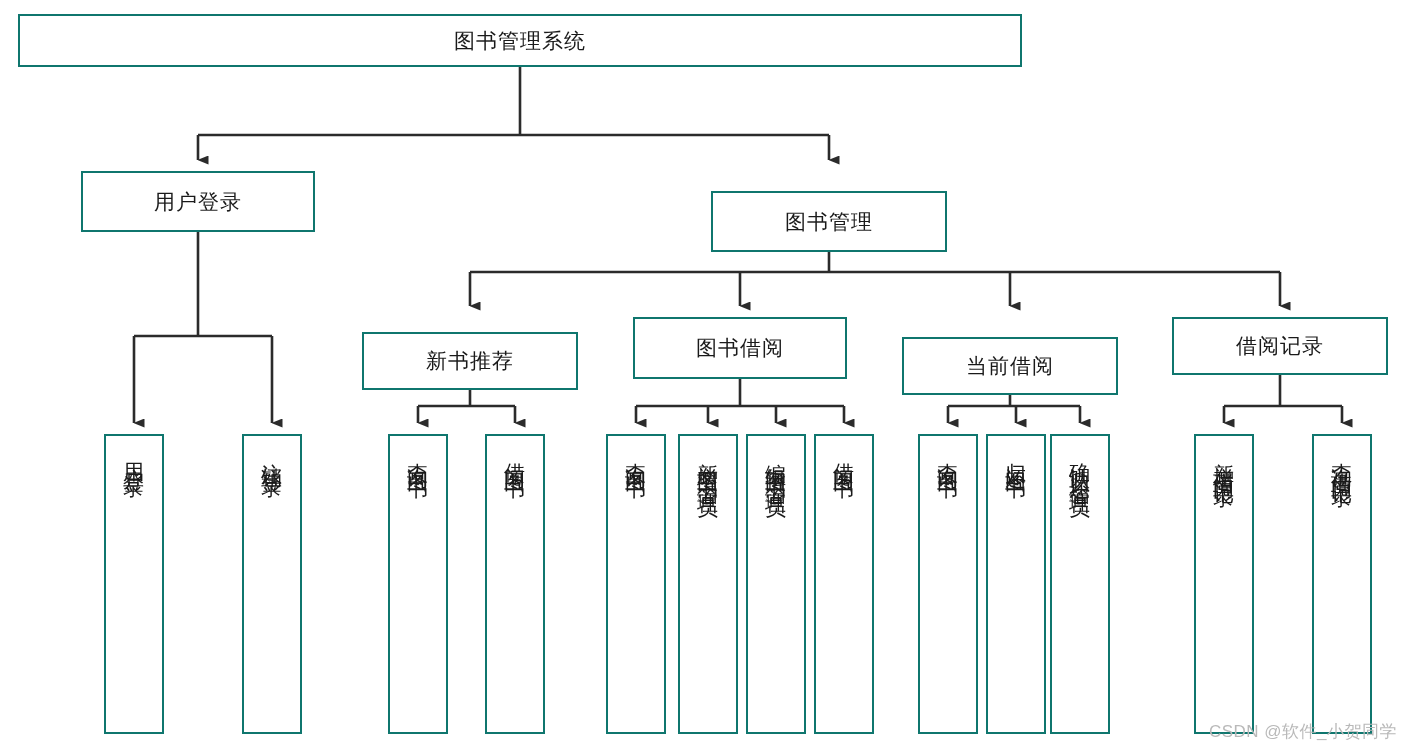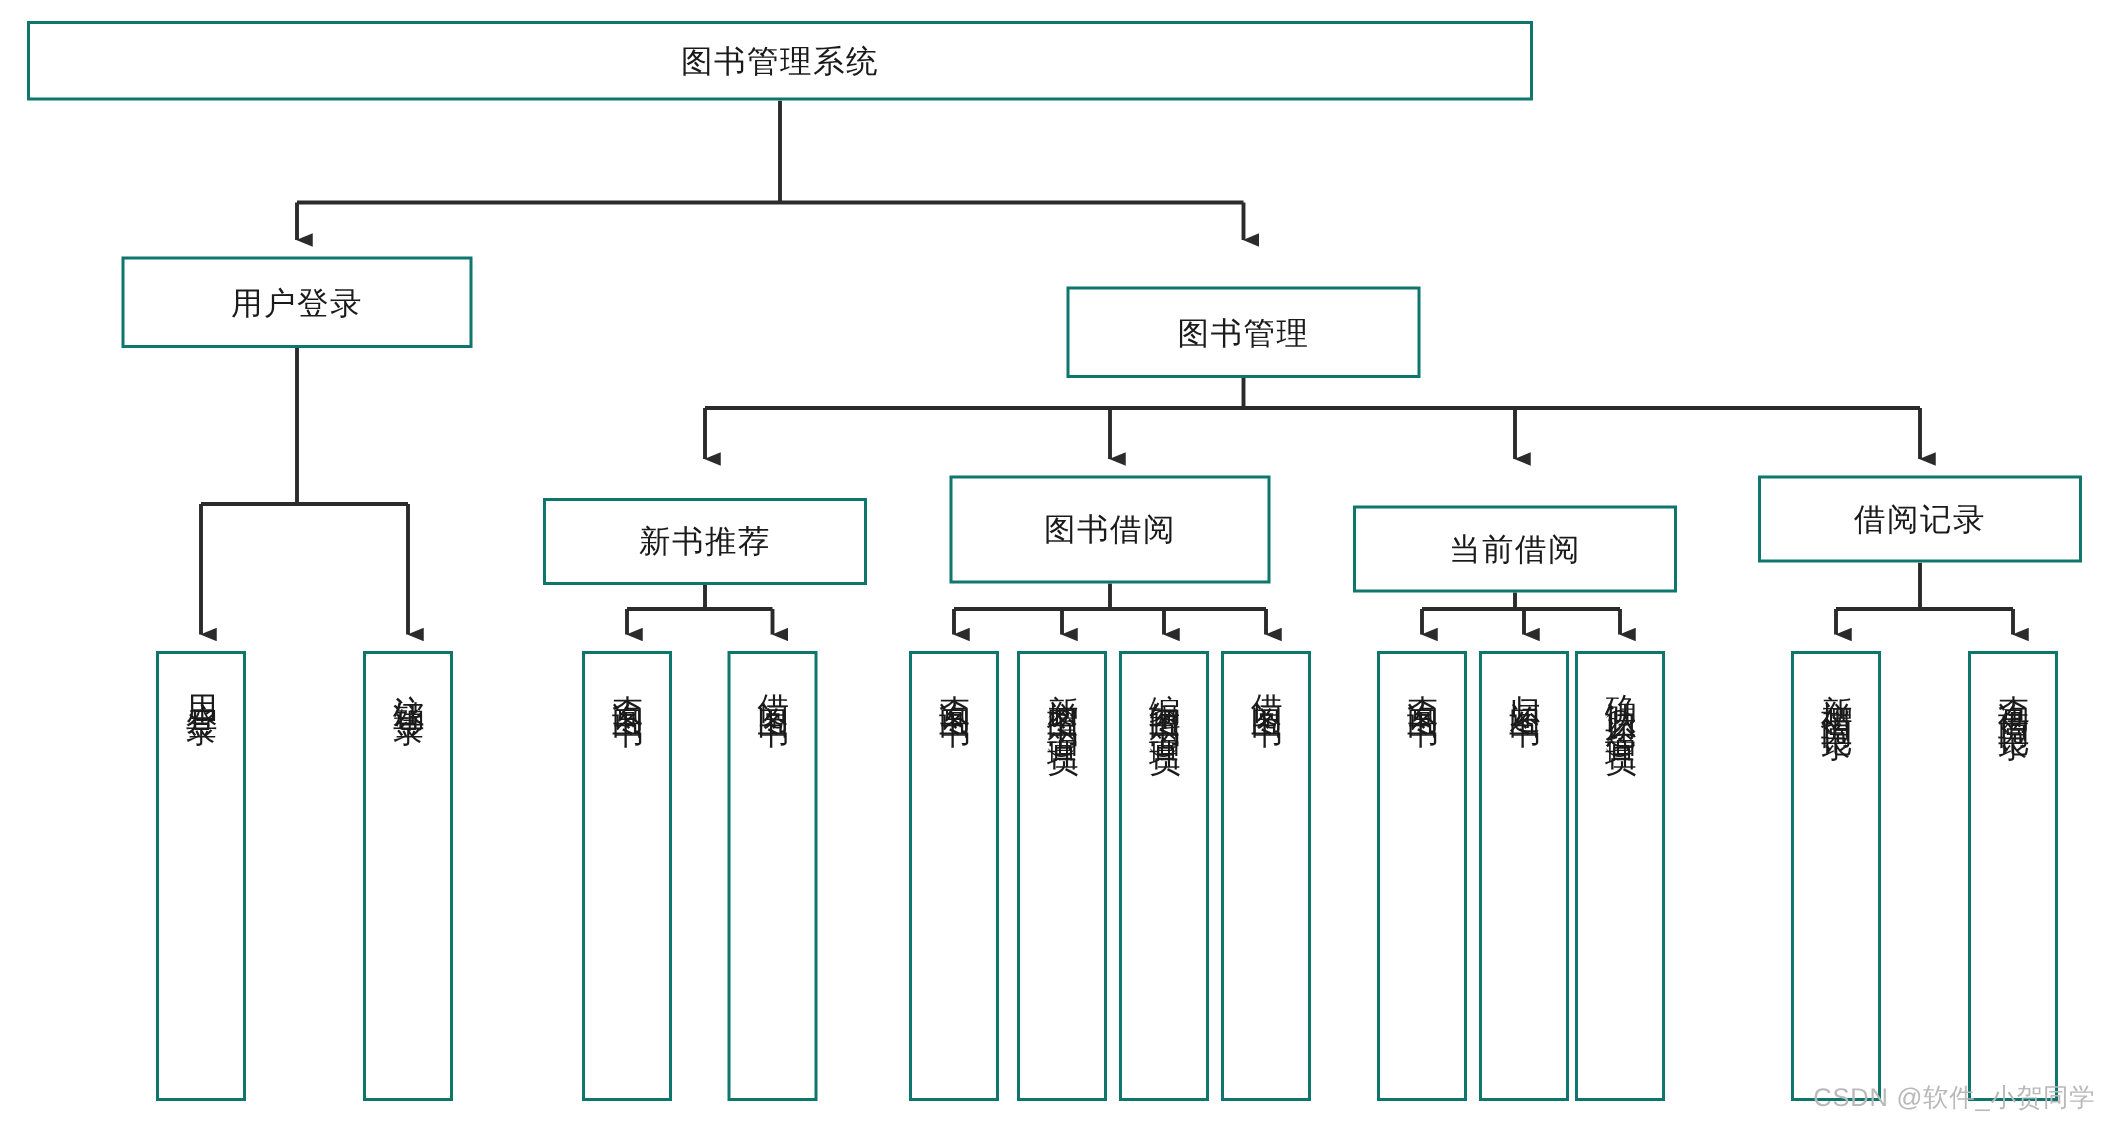--- a/index.html
+++ b/index.html
@@ -114,21 +114,21 @@
       </div>
       <div class="node horiz" id="node-user_login" style="left: 81px; top: 171px; width: 234px; height: 61px;">
         <span>用户登录</span>
       </div>
       <div class="node horiz" id="node-book_manage" style="left: 711px; top: 171px; width: 236px; height: 61px; margin-top: 20px;">
         <span>图书管理</span>
       </div>
       <div class="node horiz" id="node-new_book_rec" style="left: 362px; top: 317px; width: 216px; height: 58px; margin-top: 15px;">
         <span>新书推荐</span>
       </div>
-      <div class="node horiz" id="node-book_borrow" style="left: 633px; top: 317px; width: 214px; height: 72px;">
+      <div class="node horiz" id="node-book_borrow" style="left: 633px; top: 317px; width: 214px; height: 62px;">
         <span>图书借阅</span>
       </div>
       <div class="node horiz" id="node-current_borrow" style="left: 902px; top: 317px; width: 216px; height: 58px; margin-top: 20px;">
         <span>当前借阅</span>
       </div>
       <div class="node horiz" id="node-borrow_record" style="left: 1172px; top: 317px; width: 216px; height: 58px;">
         <span>借阅记录</span>
       </div>
       <div class="node vert" id="node-leaf_user_login" style="left: 104px; top: 434px; width: 60px; height: 300px;">
         <span class="vtext">用户登录</span>

